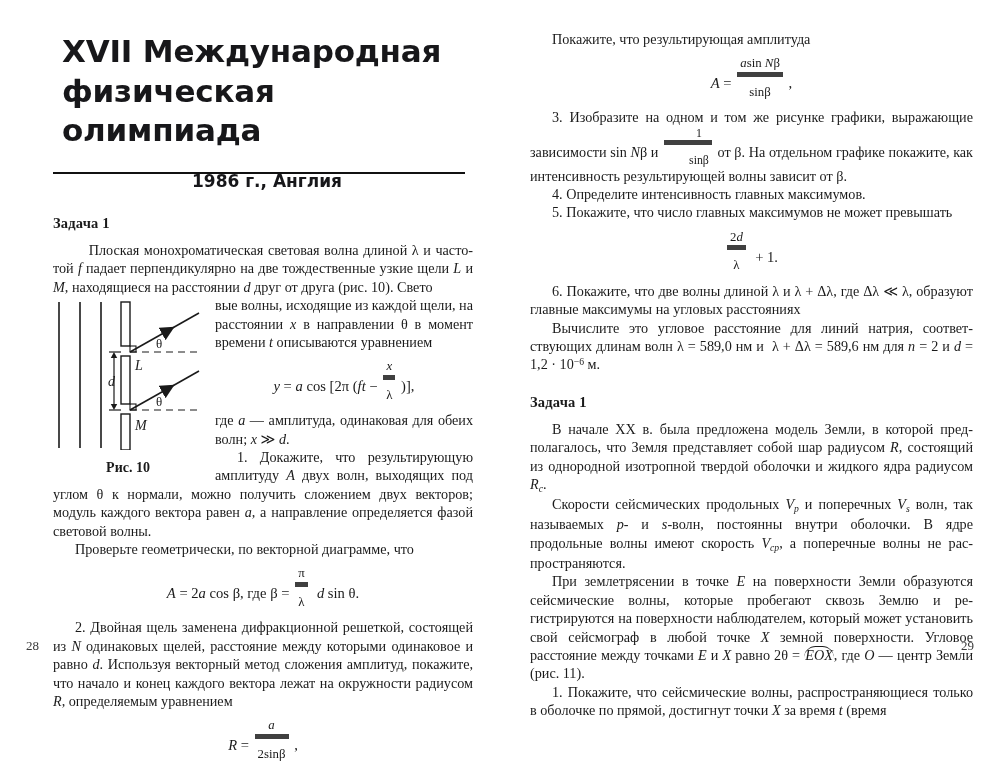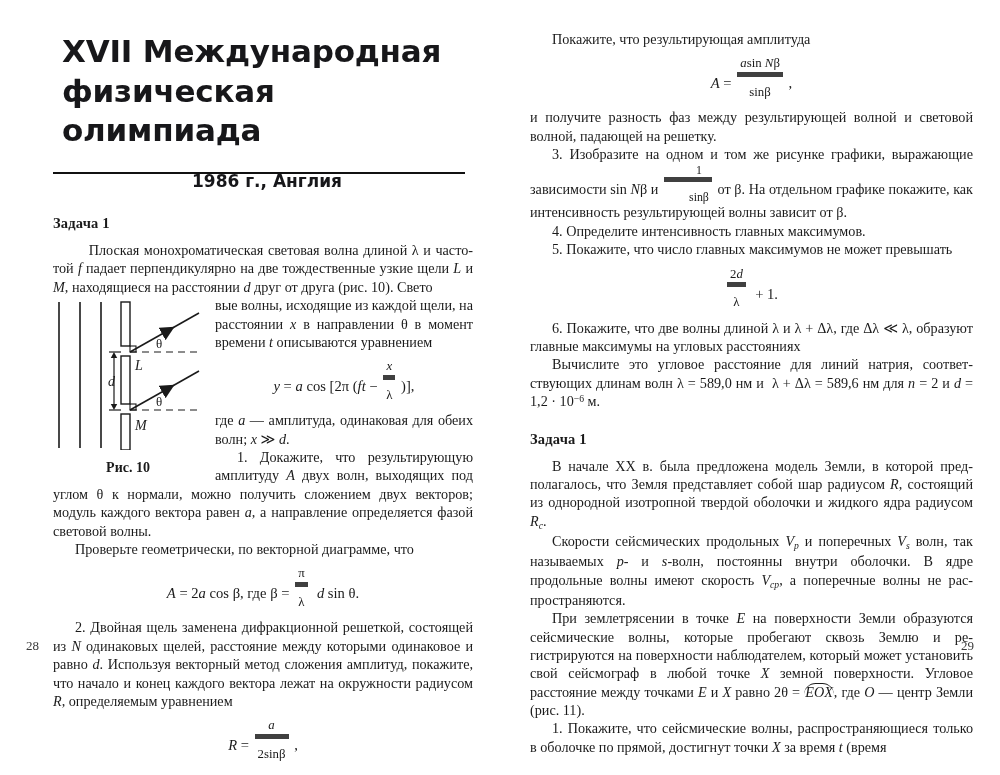--- a/index.html
+++ b/index.html
@@ -256,21 +256,20 @@
 
   <div class="col col-right" style="top:30px;">
 
     <p class="t">Покажите, что результирующая амплитуда</p>
 
     <div class="math">
       <span class="i">A</span> =
       <span class="frac"><span class="num"><span class="i">a</span>sin <span class="i">N</span>β</span><span class="den">sinβ</span></span>&nbsp;,
     </div>
 
-    <p class="t noind">и получите разность фаз между результирующей волной и световой волной, падающей на решетку.</p>
 
     <p class="t">
       3.&nbsp;Изобразите на одном и том же рисунке графики, выражаю­щие зависимости sin <span class="i">N</span>β и
       <span class="frac smallfrac"><span class="num">1</span><span class="den">sinβ</span></span>
       от β. На отдельном графике покажи­те, как интенсивность результирующей волны зависит от β.
     </p>
 
     <p class="t">4. Определите интенсивность главных максимумов.</p>
 
     <p class="t">

